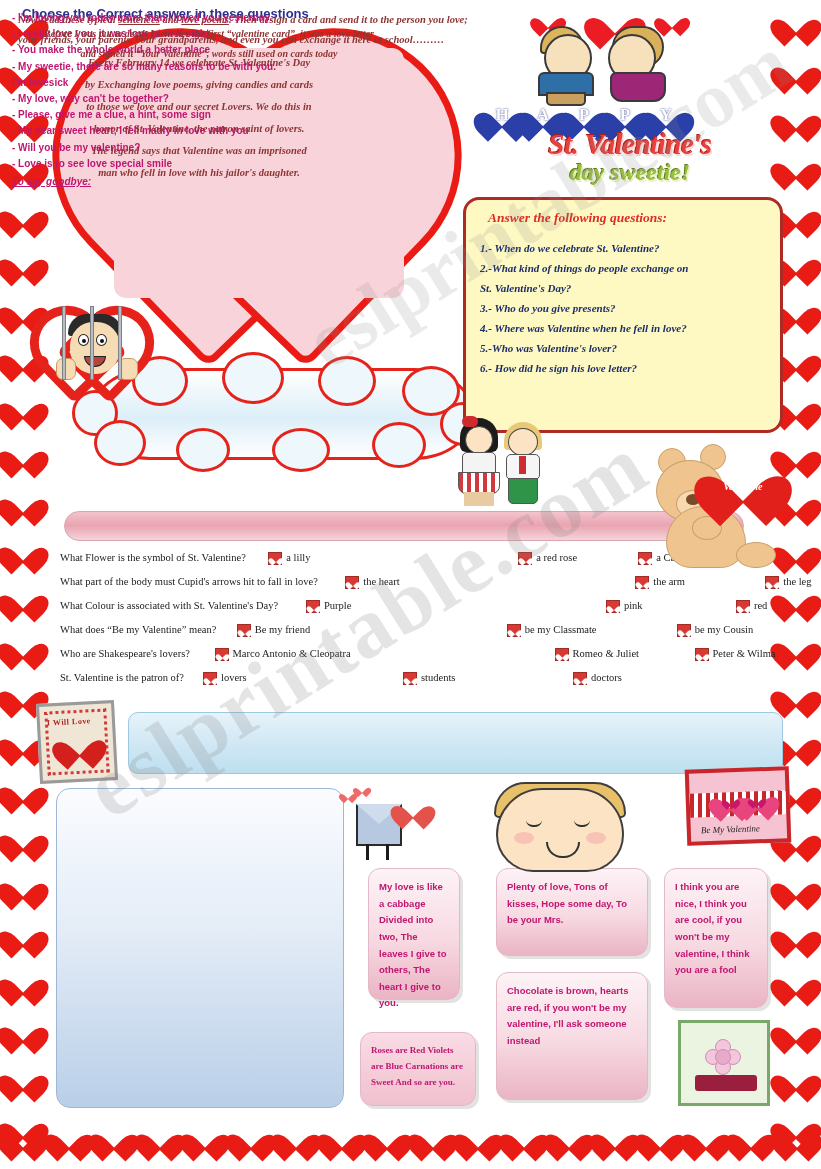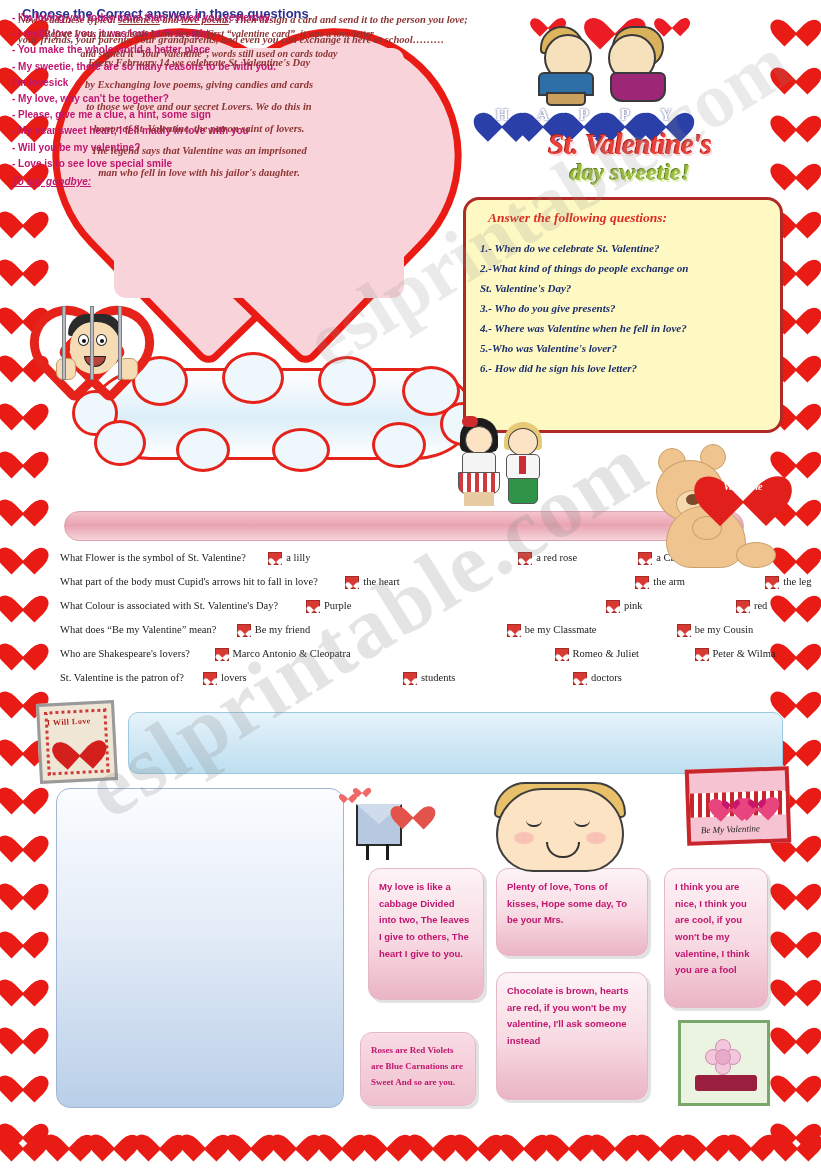--- a/index.html
+++ b/index.html
@@ -214,21 +214,21 @@
 
   
   .poem {
     position:absolute; z-index:5; border-radius:12px;
     background:linear-gradient(180deg,#fdf3f6 0%, #f7d9e2 55%, #eab4c4 100%);
     border:1px solid #e3b9c7;
     font-family:"Liberation Sans", sans-serif; font-weight:bold; font-size:9.5px;
     color:#c0166f; line-height:1.75; padding:10px 10px;
     box-shadow:3px 3px 0 rgba(150,150,150,.28);
   }
-  #poem-cabbage  { left:368px; top:868px; width:116px; height:132px; }
+  #poem-cabbage  { left:368px; top:868px; width:92px; height:132px; }
   #poem-plenty   { left:496px; top:868px; width:152px; height:88px; }
   #poem-think    { left:664px; top:868px; width:104px; height:140px; }
   #poem-choc     { left:496px; top:972px; width:152px; height:128px; }
   #poem-roses    { left:360px; top:1032px; width:116px; height:74px;
                    font-family:"Liberation Serif", serif; font-size:9px;
                    background:linear-gradient(180deg,#f9dce5 0%, #f0c0ce 100%); }
 
   
   #card-bmv { position:absolute; left:686px; top:768px; width:104px; height:76px; z-index:6;
     background:#f6c3d2; border:4px solid #c8262b; transform:rotate(-2deg); }

